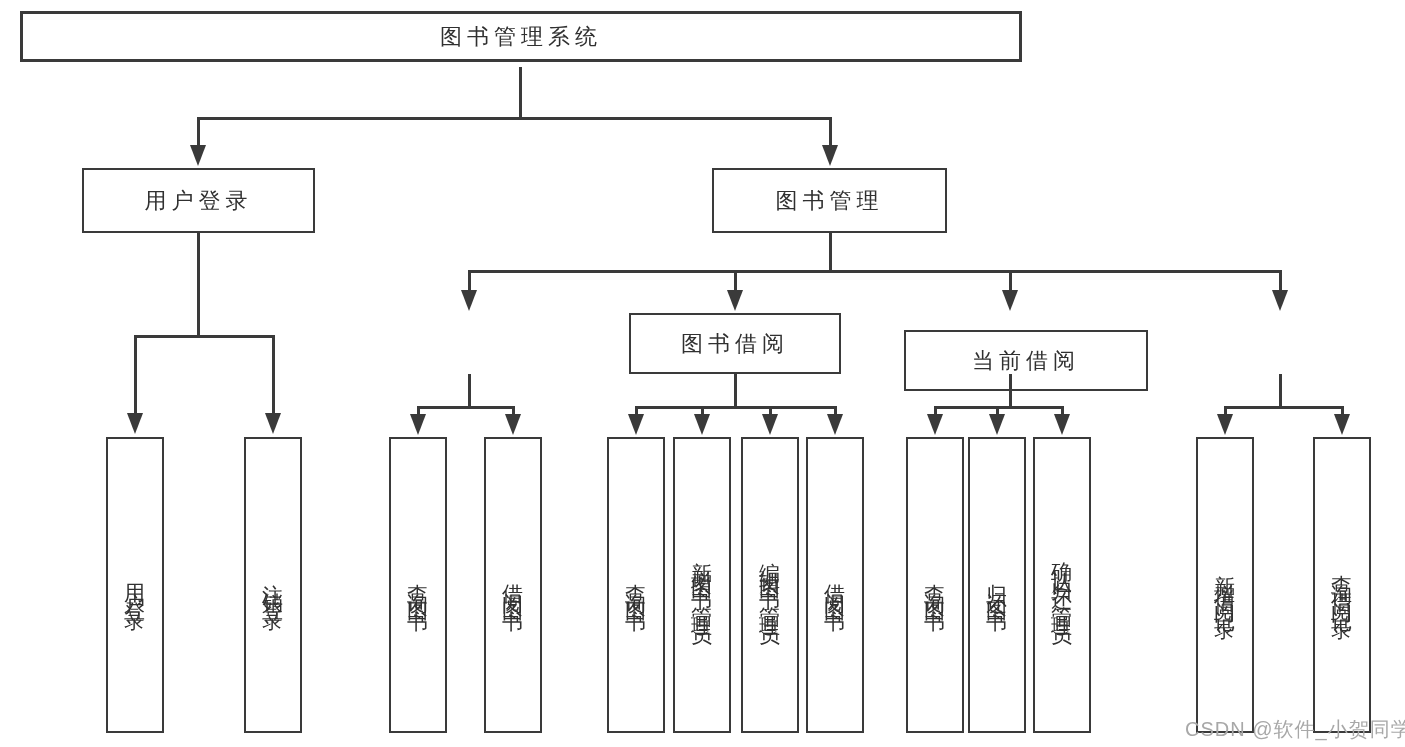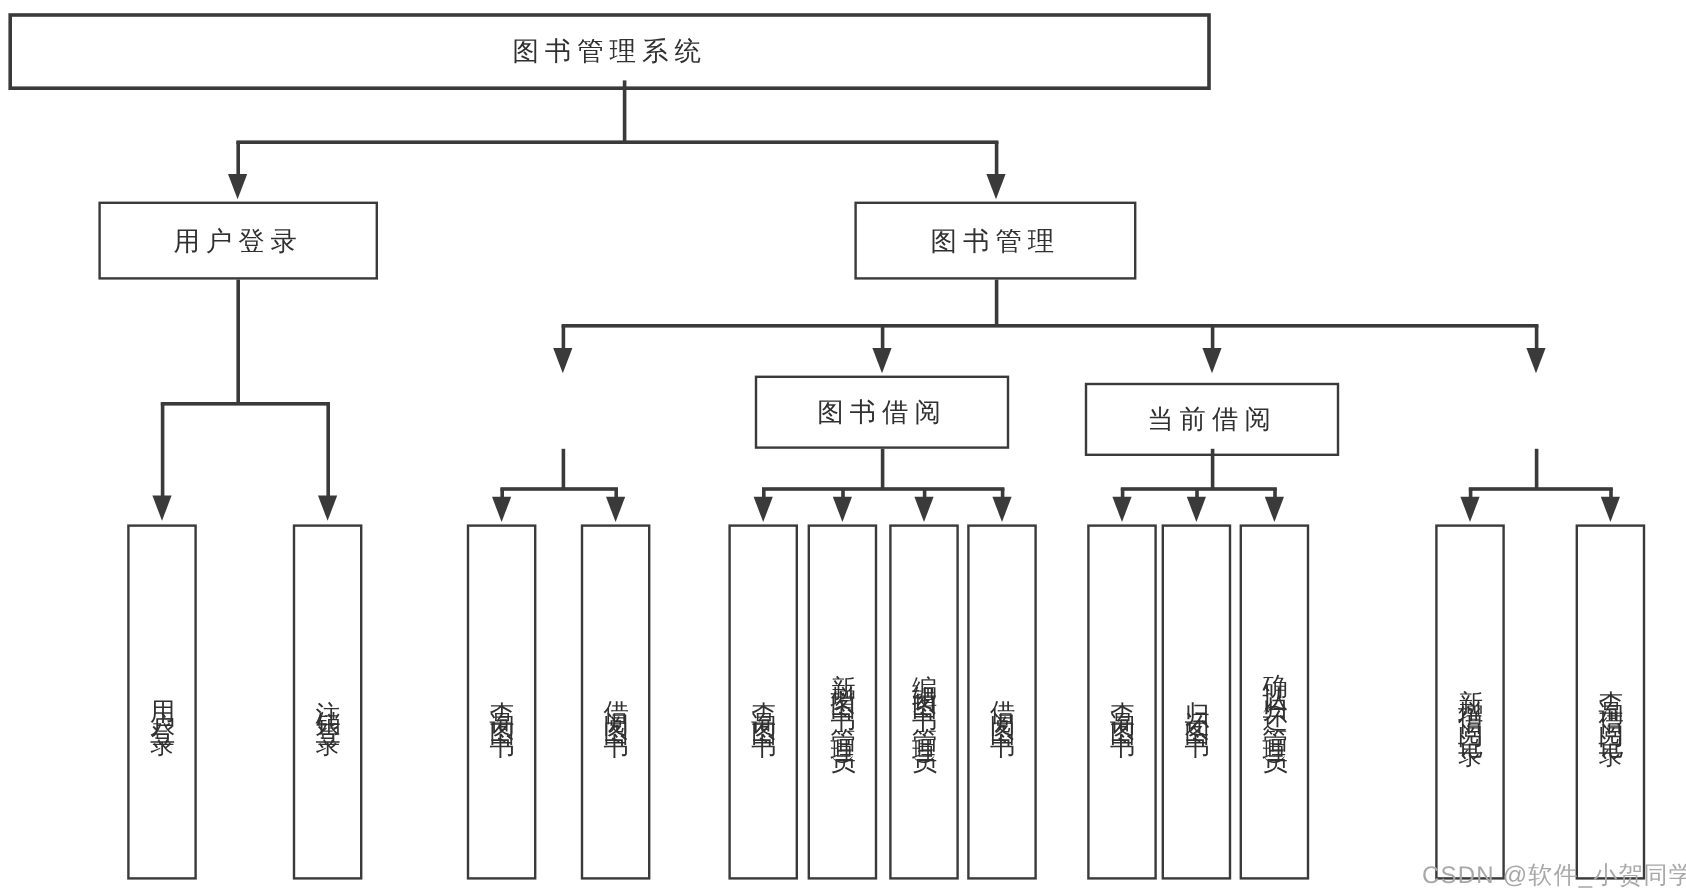--- a/index.html
+++ b/index.html
@@ -16,21 +16,21 @@
   .arr{position:absolute;width:0;height:0;border-left:8px solid transparent;
        border-right:8px solid transparent;border-top:21px solid #3a3a3a;}
   .watermark{position:absolute;left:1185px;top:716px;font-size:20px;color:#a8a8a8;
              letter-spacing:1px;z-index:5;white-space:nowrap;}
 </style>
 </head>
 <body>
 
 <div class="canvas">
 
-  <div class="box root-box" style="left:7px;top:11px;width:1002px;height:64px;">
+  <div class="box root-box" style="left:20px;top:11px;width:1002px;height:51px;">
     <span class="h-label">图书管理系统</span>
   </div>
 
   <div class="vl" style="left:518.5px;top:67px;height:51px;"></div>
   <div class="hl" style="left:196.5px;top:116.5px;width:635px;"></div>
   <div class="vl" style="left:196.5px;top:118px;height:30px;"></div>
   <div class="arr" style="left:190px;top:145px;"></div>
   <div class="vl" style="left:828.5px;top:118px;height:30px;"></div>
   <div class="arr" style="left:822px;top:145px;"></div>
 
@@ -55,21 +55,21 @@
   <div class="vl" style="left:733.5px;top:271px;height:22px;"></div>
   <div class="arr" style="left:727px;top:290px;"></div>
   <div class="vl" style="left:1008.5px;top:271px;height:22px;"></div>
   <div class="arr" style="left:1002px;top:290px;"></div>
   <div class="vl" style="left:1278.5px;top:271px;height:22px;"></div>
   <div class="arr" style="left:1272px;top:290px;"></div>
 
   <div class="box" style="left:629px;top:313px;width:212px;height:61px;">
     <span class="h-label">图书借阅</span>
   </div>
-  <div class="box" style="left:904px;top:319px;width:212px;height:61px;">
+  <div class="box" style="left:904px;top:330px;width:244px;height:61px;">
     <span class="h-label">当前借阅</span>
   </div>
 
   <div class="vl" style="left:467.5px;top:374px;height:33px;"></div>
   <div class="hl" style="left:416.5px;top:405.5px;width:98px;"></div>
   <div class="vl" style="left:416.5px;top:407px;height:10px;"></div>
   <div class="arr" style="left:410px;top:414px;"></div>
   <div class="vl" style="left:511.5px;top:407px;height:10px;"></div>
   <div class="arr" style="left:505px;top:414px;"></div>
 

